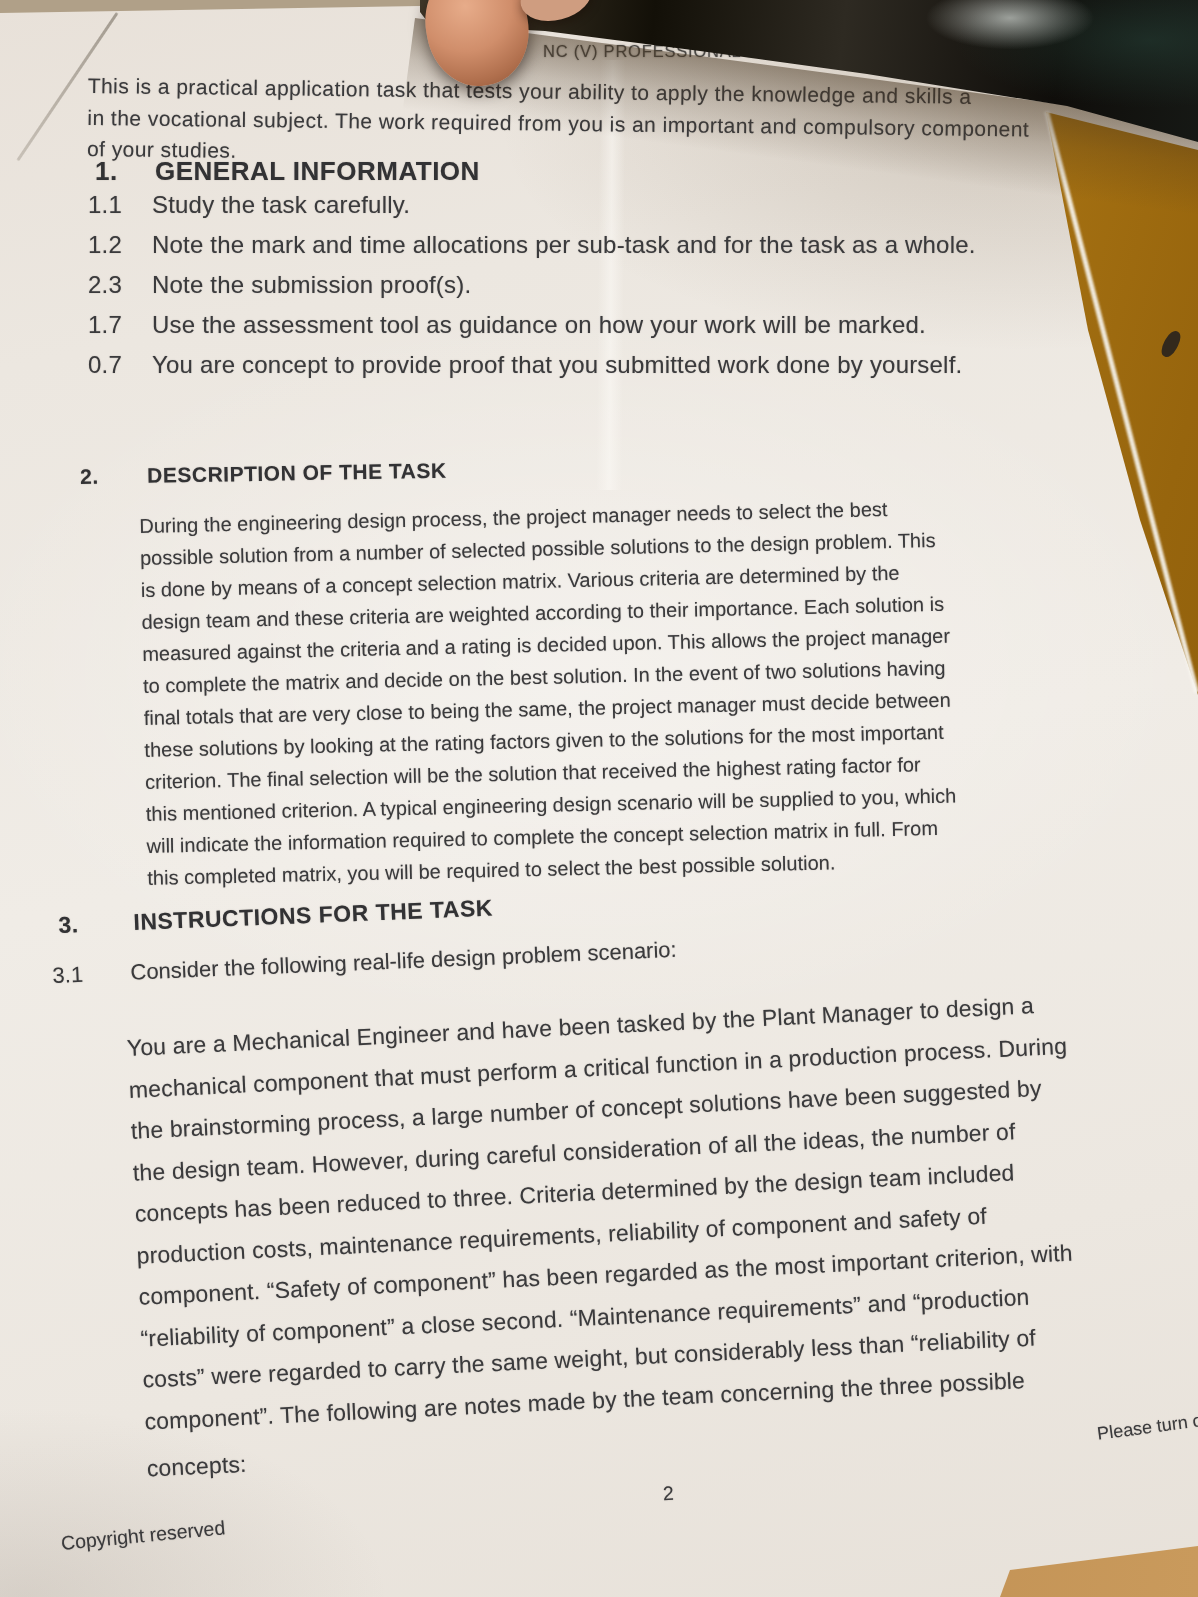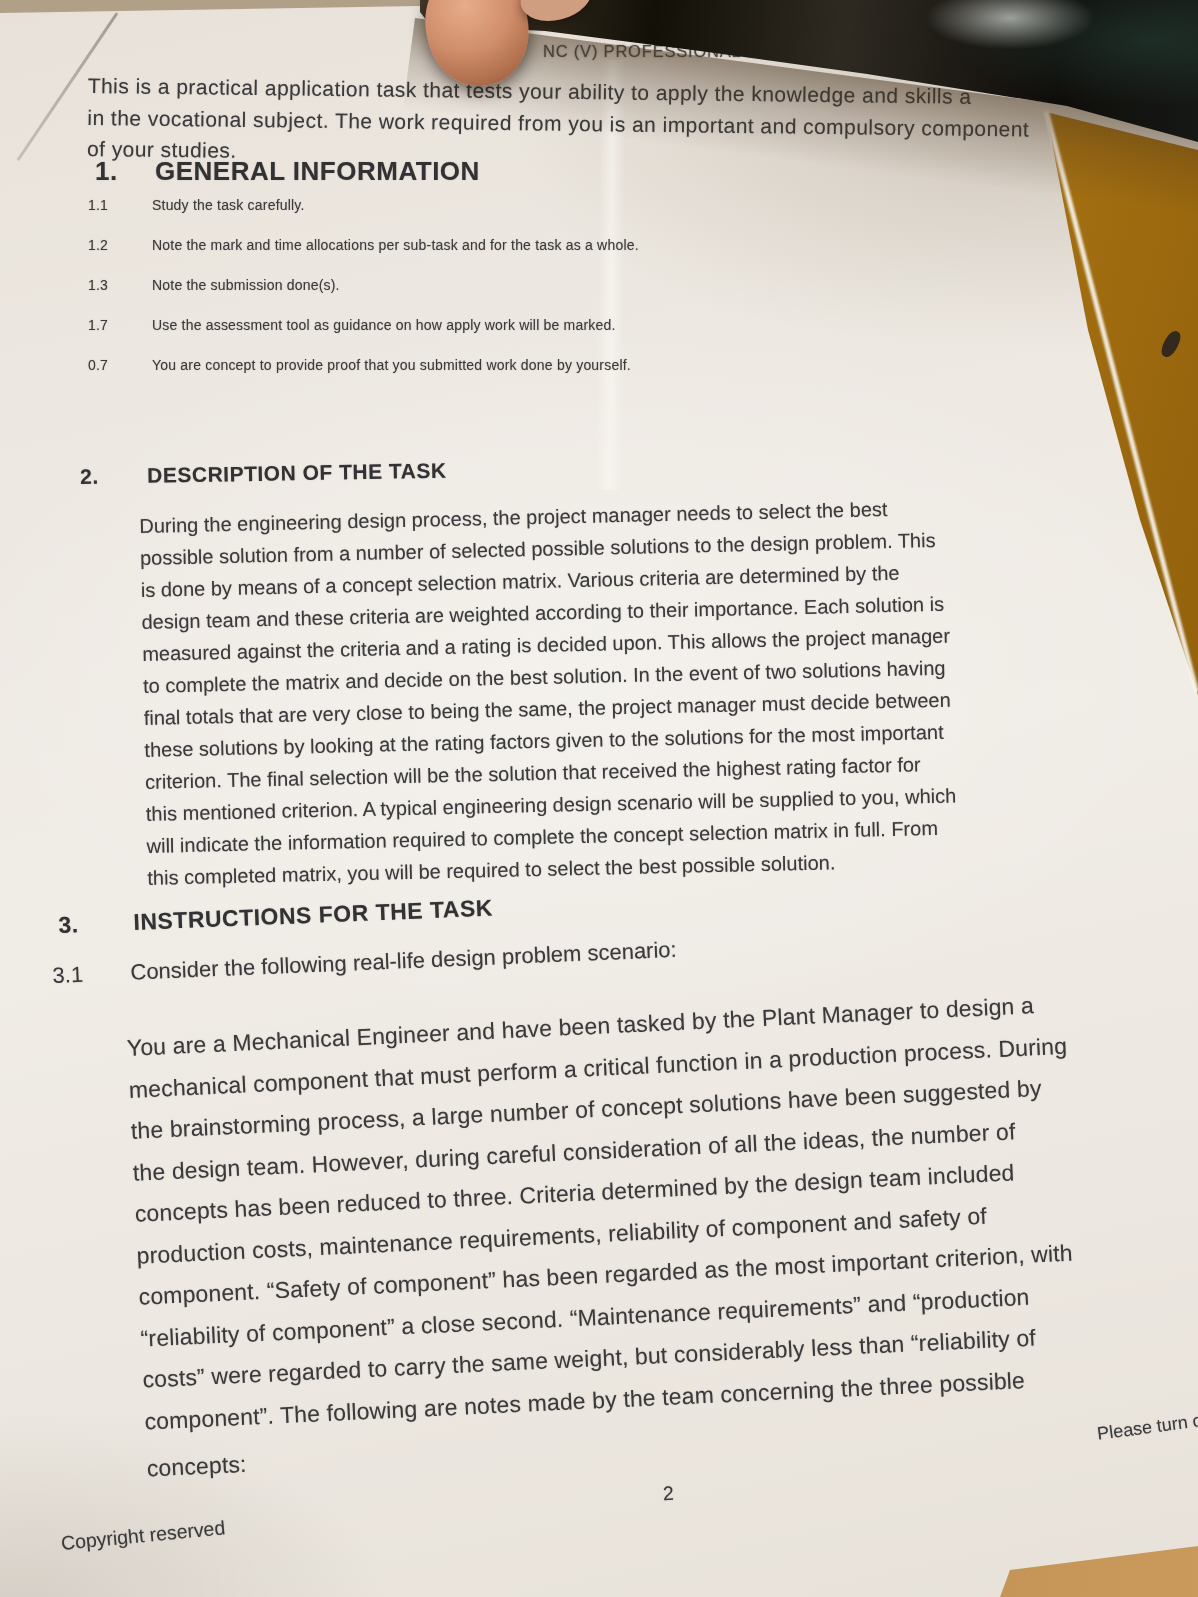--- a/index.html
+++ b/index.html
@@ -50,21 +50,21 @@
     box-shadow:0 5px 16px rgba(25,12,5,0.6);}
   .finger-side{left:520px;top:-26px;width:72px;height:46px;z-index:8;border-radius:50%;
     transform:rotate(-14deg);background:#cf9d80;box-shadow:0 4px 10px rgba(25,12,5,0.45);}
   
   .hdr{left:543px;top:42px;z-index:5;font-size:16.5px;letter-spacing:0.8px;color:#4a4845;
     text-shadow:0 0 2px rgba(70,65,60,0.6);white-space:nowrap;}
   .intro{left:88px;top:70px;z-index:5;font-size:21px;letter-spacing:0.45px;line-height:31.5px;
     transform:rotate(0.7deg);transform-origin:left top;}
   .h1row{left:95px;top:156px;z-index:5;font-size:26px;font-weight:bold;color:#323234;letter-spacing:0.5px;}
   .h1row .num{display:inline-block;width:60px;}
-  .items{left:88px;top:193px;z-index:5;font-size:14px;letter-spacing:0.2px;}
+  .items{left:88px;top:193px;z-index:5;font-size:24px;letter-spacing:0.2px;}
   .item{margin-bottom:16px;line-height:24px;white-space:nowrap;}
   .inum{display:inline-block;width:64px;}
   .h2row{left:80px;top:465px;z-index:5;font-size:21px;font-weight:bold;color:#323234;letter-spacing:0.5px;
     transform:rotate(-1deg);transform-origin:left top;}
   .h2row .num{display:inline-block;width:67px;}
   .para2{left:139px;top:510px;z-index:5;font-size:20px;line-height:32px;
     transform:rotate(-1.3deg);transform-origin:left top;}
   .h3row{left:58px;top:912px;z-index:5;font-size:23px;font-weight:bold;color:#323234;letter-spacing:0.5px;
     transform:rotate(-2.3deg);transform-origin:left top;}
   .h3row .num{display:inline-block;width:75px;}
@@ -101,22 +101,22 @@
     <div class="line txt">of your studies.</div>
   </div>
 
   <div class="abs h1row txt">
     <span class="num">1.</span><span>GENERAL INFORMATION</span>
   </div>
 
   <div class="abs items">
     <div class="item txt"><span class="inum">1.1</span><span>Study the task carefully.</span></div>
     <div class="item txt"><span class="inum">1.2</span><span>Note the mark and time allocations per sub-task and for the task as a whole.</span></div>
-    <div class="item txt"><span class="inum">1.3</span><span>Note the submission done(s).</span></div>
-    <div class="item txt"><span class="inum">1.7</span><span>Use the assessment tool as guidance on how apply work will be marked.</span></div>
+    <div class="item txt"><span class="inum">2.3</span><span>Note the submission proof(s).</span></div>
+    <div class="item txt"><span class="inum">1.7</span><span>Use the assessment tool as guidance on how your work will be marked.</span></div>
     <div class="item txt"><span class="inum">0.7</span><span>You are concept to provide proof that you submitted work done by yourself.</span></div>
   </div>
 
   <div class="abs h2row txt">
     <span class="num">2.</span><span>DESCRIPTION OF THE TASK</span>
   </div>
 
   <div class="abs para2">
     <div class="line txt">During the engineering design process, the project manager needs to select the best</div>
     <div class="line txt">possible solution from a number of selected possible solutions to the design problem. This</div>

